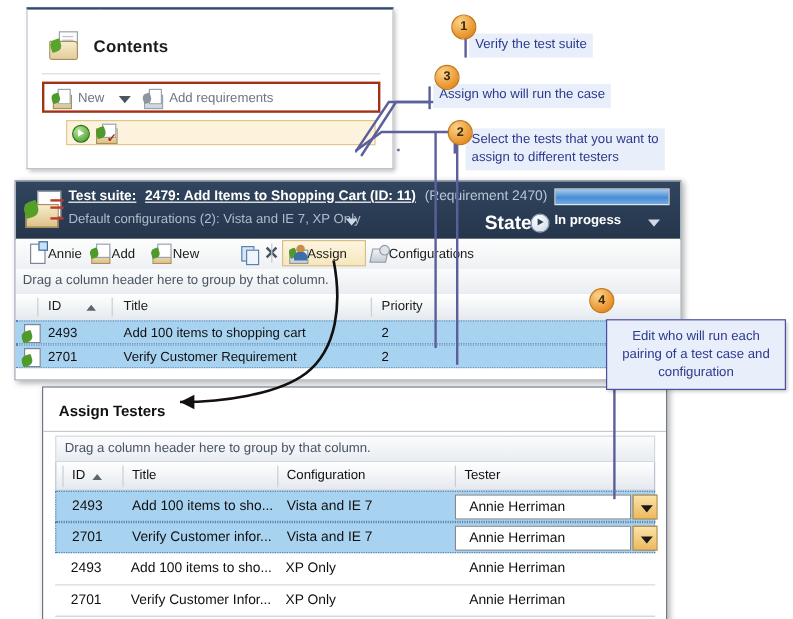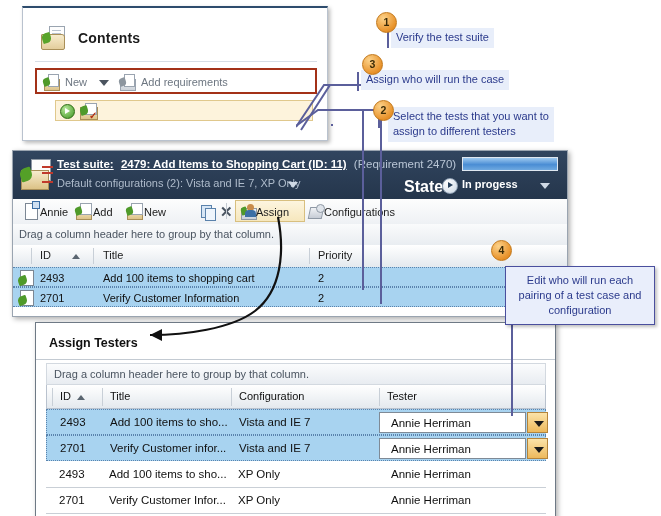--- a/index.html
+++ b/index.html
@@ -342,21 +342,21 @@
       <div class="gcell g-id nosel">2493</div>
       <div class="gcell g-title nosel">Add 100 items to shopping cart</div>
       <div class="gcell g-pri nosel">2</div>
     </div>
     <div class="grow" id="grow2">
       <div class="rowico">
           <div class="d"></div>
           <div class="a"></div>
         </div>
       <div class="gcell g-id nosel">2701</div>
-      <div class="gcell g-title nosel">Verify Customer Information</div>
+      <div class="gcell g-title nosel">Verify Customer Requirement</div>
       <div class="gcell g-pri nosel">2</div>
     </div>
     <div id="grid-rest"></div>
   </div>
 
   <div class="abs" id="assign-panel">
     <div id="assign-title" class="nosel">Assign Testers</div>
     <div id="assign-hdr-sep"></div>
 
     <div id="assign-group">

